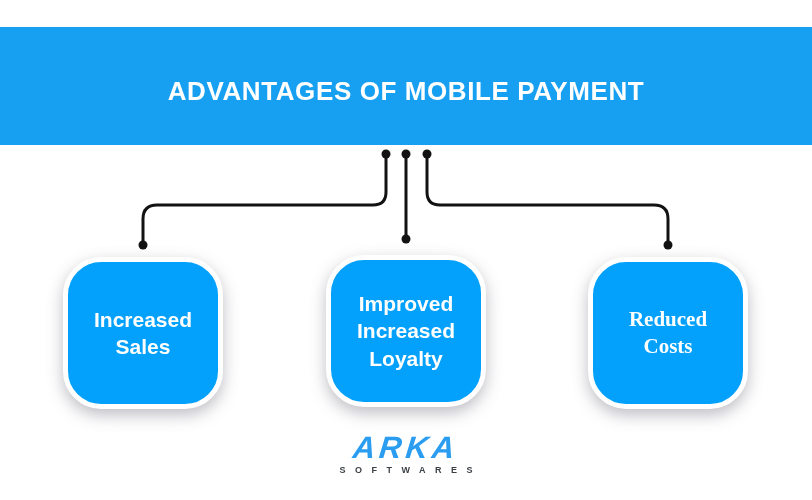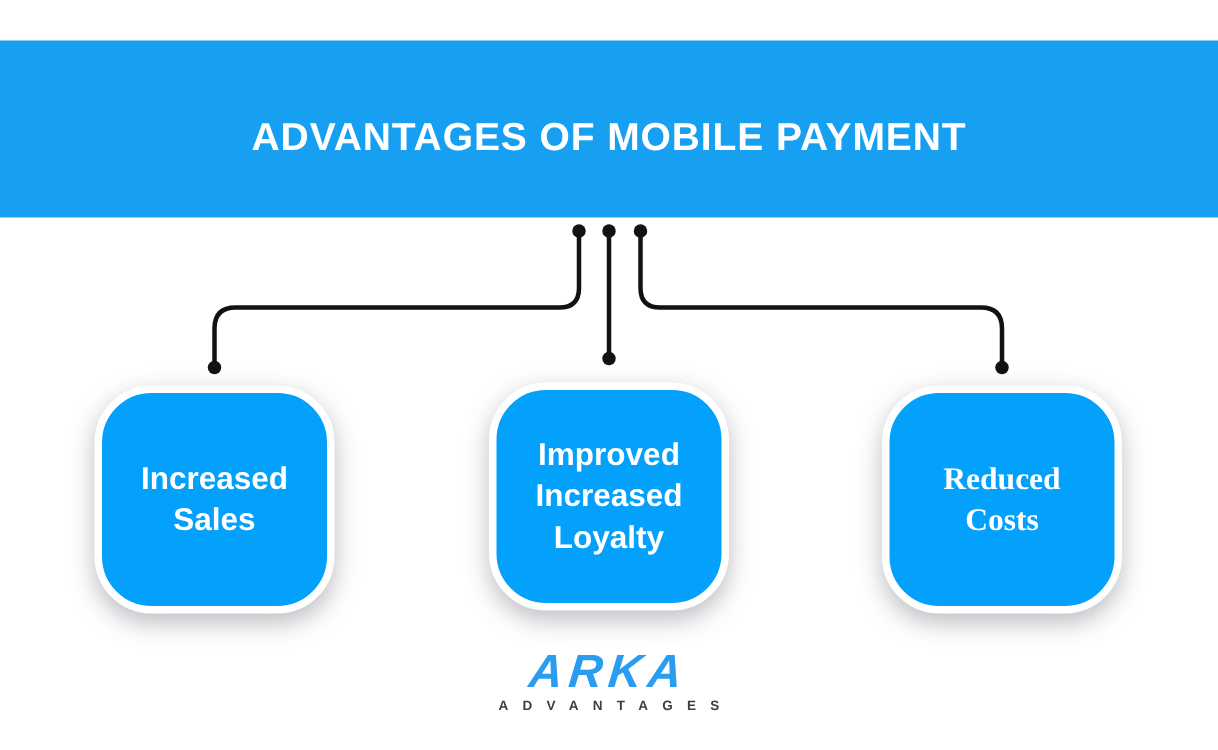--- a/index.html
+++ b/index.html
@@ -139,16 +139,16 @@
   <div class="box box-2">
     <span>Improved Increased Loyalty</span>
   </div>
 
   <div class="box box-3">
     <span>Reduced Costs</span>
   </div>
 
   <div class="logo">
     <div class="logo-brand">ARKA</div>
-    <div class="logo-tagline">ADVANTAGES</div>
+    <div class="logo-tagline">SOFTWARES</div>
   </div>
 
 </div>
 
 </body></html>

